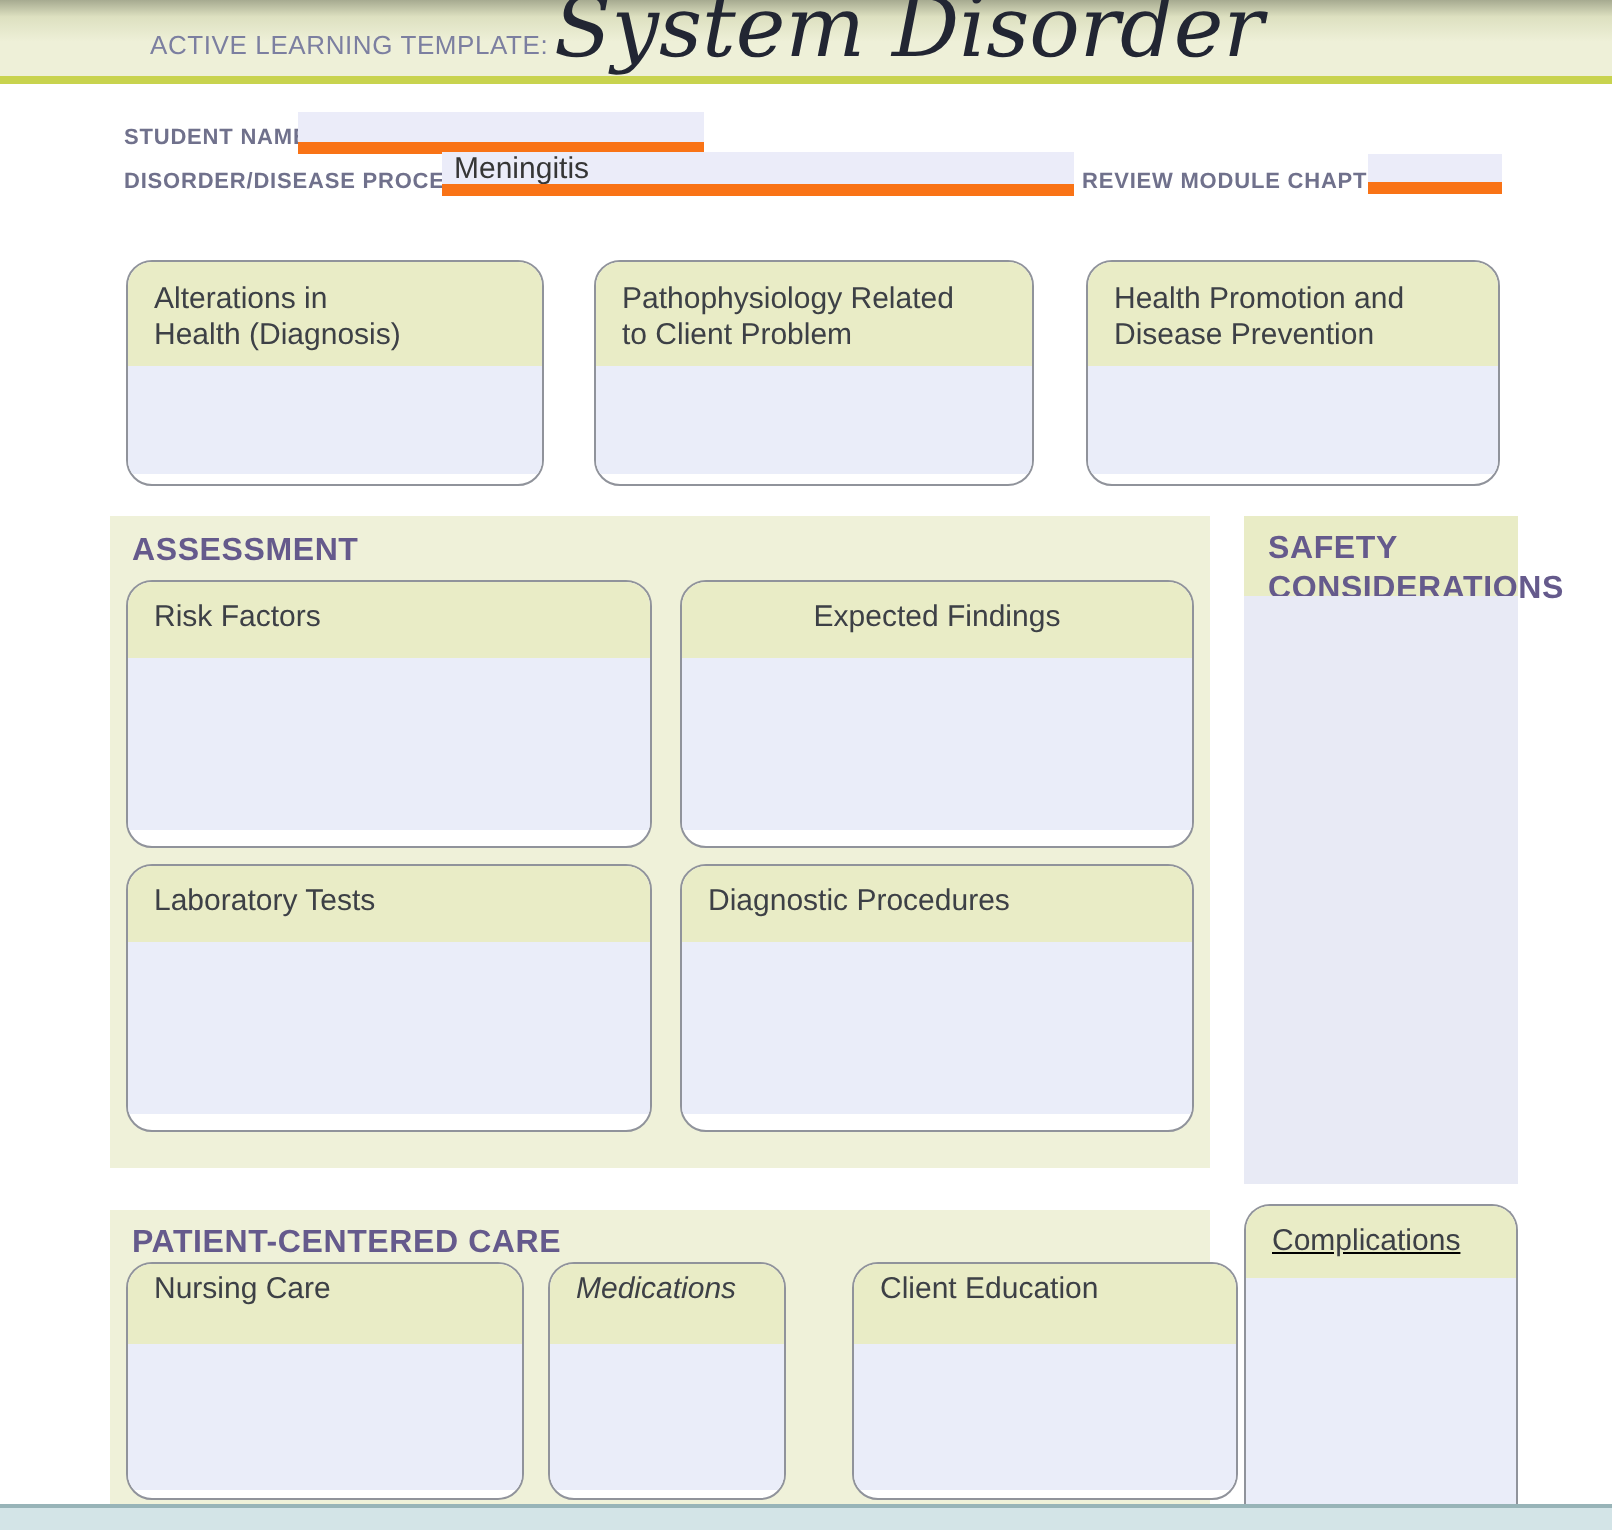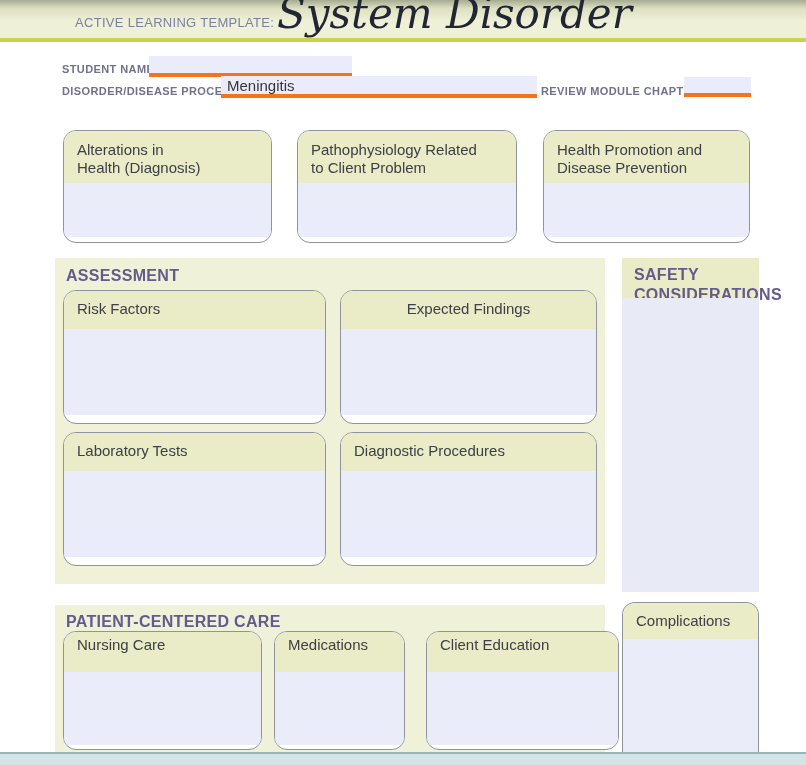--- a/index.html
+++ b/index.html
@@ -27,21 +27,21 @@
     position:absolute; left:0; top:38px; width:806px; height:4px; background:#c8d34e;
   }
 
   
   .flabel {
     position:absolute; font-size:11px; font-weight:bold; letter-spacing:.4px;
     color:#70718c; white-space:nowrap;
   }
   .finput {
     position:absolute; background:#ebecf9; border:none;
-    border-bottom:4px solid #f97316; border-radius:0;
+    border-bottom:6px solid #f97316; border-radius:0;
     font-family:"Liberation Sans", sans-serif;
     font-size:15px; color:#363636; padding:1px 6px; outline:none;
   }
 
   
   .card {
     position:absolute; background:#ffffff;
     border:1.5px solid #90939b; border-radius:13px; overflow:hidden;
   }
   .card-head { background:#e9ecc6; padding:10px 13px 0 13px; }
@@ -50,21 +50,21 @@
   }
   .card-body { background:#eaedf9; cursor:text; }
 
   .tb .card-head { height:52px; }
   .tb .card-body { height:54px; }
   .ab .card-head { height:38px; padding-top:9px; }
   .ab .card-body { height:86px; }
   .pb .card-head { height:40px; padding-top:4px; }
   .pb .card-body { height:73px; }
   .cb { border-radius:13px 13px 0 0; border-bottom:none; }
-  .cb .card-head { height:36px; padding-top:9px; }
+  .cb .card-head { height:36px; padding-top:9px;text-decoration:underline; }
   .cb .card-body { height:113px; }
 
   
   .section { position:absolute; background:#eff1d9; }
   .section-label {
     position:absolute; font-size:16px; font-weight:bold; letter-spacing:.3px;
     color:#655a8c; white-space:pre-line; line-height:1.25;
   }
 
   .safety-head {
@@ -165,21 +165,21 @@
   <div class="section" style="left:55px; top:605px; width:550px; height:147px;"></div>
   <span class="section-label" style="left:66px; top:612px;">PATIENT-CENTERED CARE</span>
 
   <div class="card pb" style="left:63px; top:631px; width:199px; height:119px;">
     <div class="card-head">
       <span class="card-title">Nursing Care</span>
     </div>
     <div class="card-body"></div>
   </div>
 
-  <div class="card pb" style="left:274px; top:631px; width:131px; height:119px;">
+  <div class="card pb" style="left:274px; top:631px; width:119px; height:119px;font-style:italic;">
     <div class="card-head">
       <span class="card-title">Medications</span>
     </div>
     <div class="card-body"></div>
   </div>
 
   <div class="card pb" style="left:426px; top:631px; width:193px; height:119px;">
     <div class="card-head">
       <span class="card-title">Client Education</span>
     </div>

